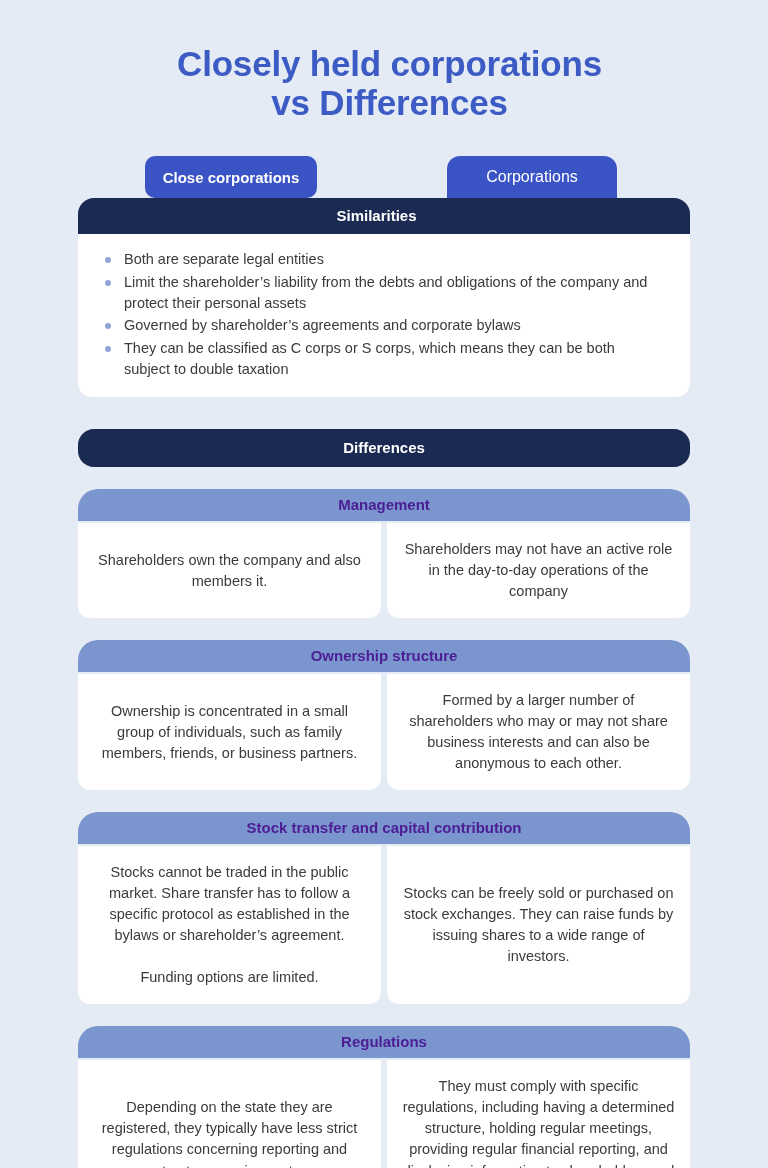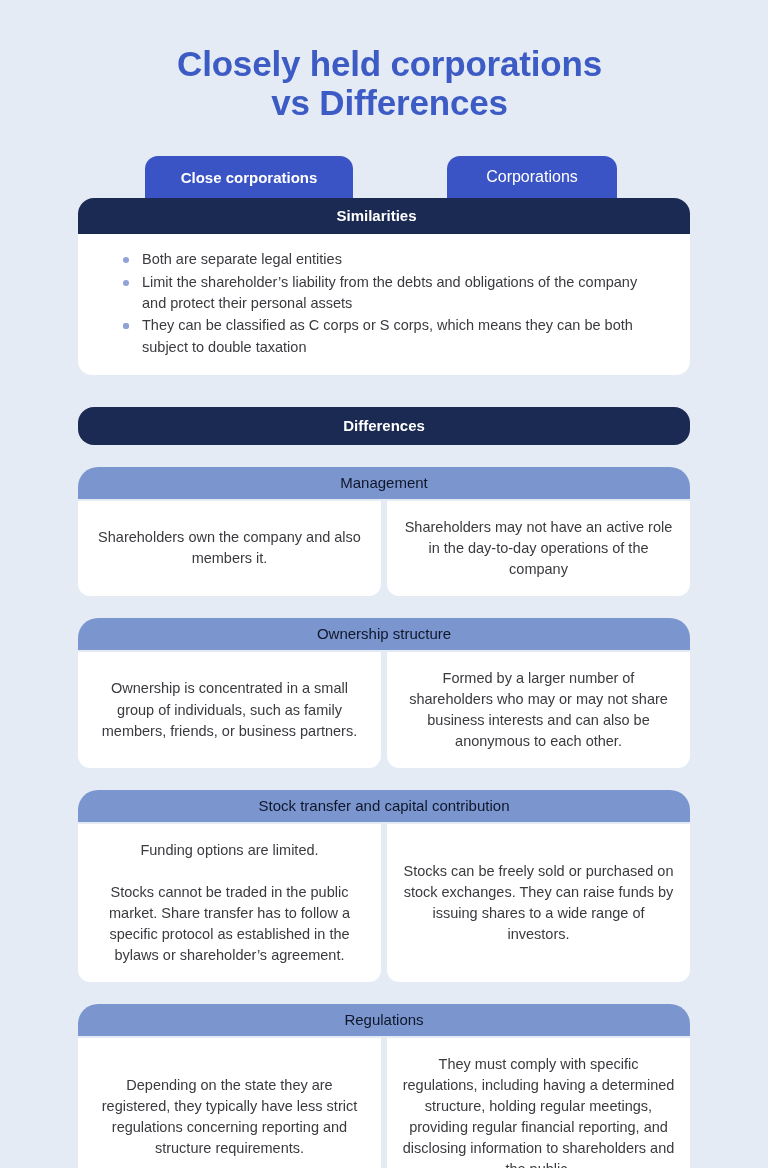--- a/index.html
+++ b/index.html
@@ -53,21 +53,22 @@
     font-size: 15px;
     font-weight: bold;
     border-radius: 13px 13px 0 0;
     display: flex;
     align-items: center;
     justify-content: center;
     box-sizing: border-box;
   }
   .tab-left {
     left: 67px;
-    width: 208px;
+    width: 172px;
+    border-radius: 10px;
   }
   .tab-right {
     left: 369px;
     width: 170px;
     font-weight: normal;
     font-size: 16px;
   }
 
   
   .band {
@@ -87,21 +88,21 @@
     padding: 10px 0 11px 0;
     margin-top: 32px;
   }
 
   
   .similar-card {
     width: 612px;
     margin: 0 auto;
     background: #ffffff;
     border-radius: 0 0 14px 14px;
-    padding: 15px 30px 16px 40px;
+    padding: 15px 30px 16px 22px;
     box-sizing: border-box;
   }
   .bullets {
     list-style: none;
     margin: 0;
     padding: 0;
   }
   .bullets li {
     position: relative;
     padding-left: 24px;
@@ -120,23 +121,23 @@
     background: #8fa3d6;
   }
 
   
   .section {
     width: 612px;
     margin: 22px auto 0 auto;
   }
   .section-header {
     background: #7b95ce;
-    color: #0f172a;
+    color: #4c1d95;
     font-size: 15px;
-    font-weight: normal;
+    font-weight: bold;
     text-align: center;
     padding: 7px 0 8px 0;
     border-radius: 20px 20px 0 0;
     box-sizing: border-box;
   }
   .section-body {
     display: flex;
     gap: 6px;
     margin-top: 2px;
   }
@@ -189,20 +190,21 @@
       <li>
         <span class="dot"></span>
         <span>Both are separate legal entities</span>
       </li>
       <li>
         <span class="dot"></span>
         <span>Limit the shareholder’s liability from the debts and obligations of the company and protect their personal assets</span>
       </li>
       <li>
         <span class="dot"></span>
+        <span>Governed by shareholder’s agreements and corporate bylaws</span>
       </li>
       <li>
         <span class="dot"></span>
         <span>They can be classified as C corps or S corps, which means they can be both subject to double taxation</span>
       </li>
     </ul>
   </div>
 
   <div class="band band-standalone">Differences</div>
 
@@ -227,22 +229,22 @@
       <div class="cell">
         <p>Formed by a larger number of shareholders who may or may not share business interests and can also be anonymous to each other.</p>
       </div>
     </div>
   </div>
 
   <div class="section h-stock">
     <div class="section-header">Stock transfer and capital contribution</div>
     <div class="section-body">
       <div class="cell">
+        <p>Stocks cannot be traded in the public market. Share transfer has to follow a specific protocol as established in the bylaws or shareholder’s agreement.</p>
         <p>Funding options are limited.</p>
-        <p>Stocks cannot be traded in the public market. Share transfer has to follow a specific protocol as established in the bylaws or shareholder’s agreement.</p>
       </div>
       <div class="cell">
         <p>Stocks can be freely sold or purchased on stock exchanges. They can raise funds by issuing shares to a wide range of investors.</p>
       </div>
     </div>
   </div>
 
   <div class="section h-reg">
     <div class="section-header">Regulations</div>
     <div class="section-body">

